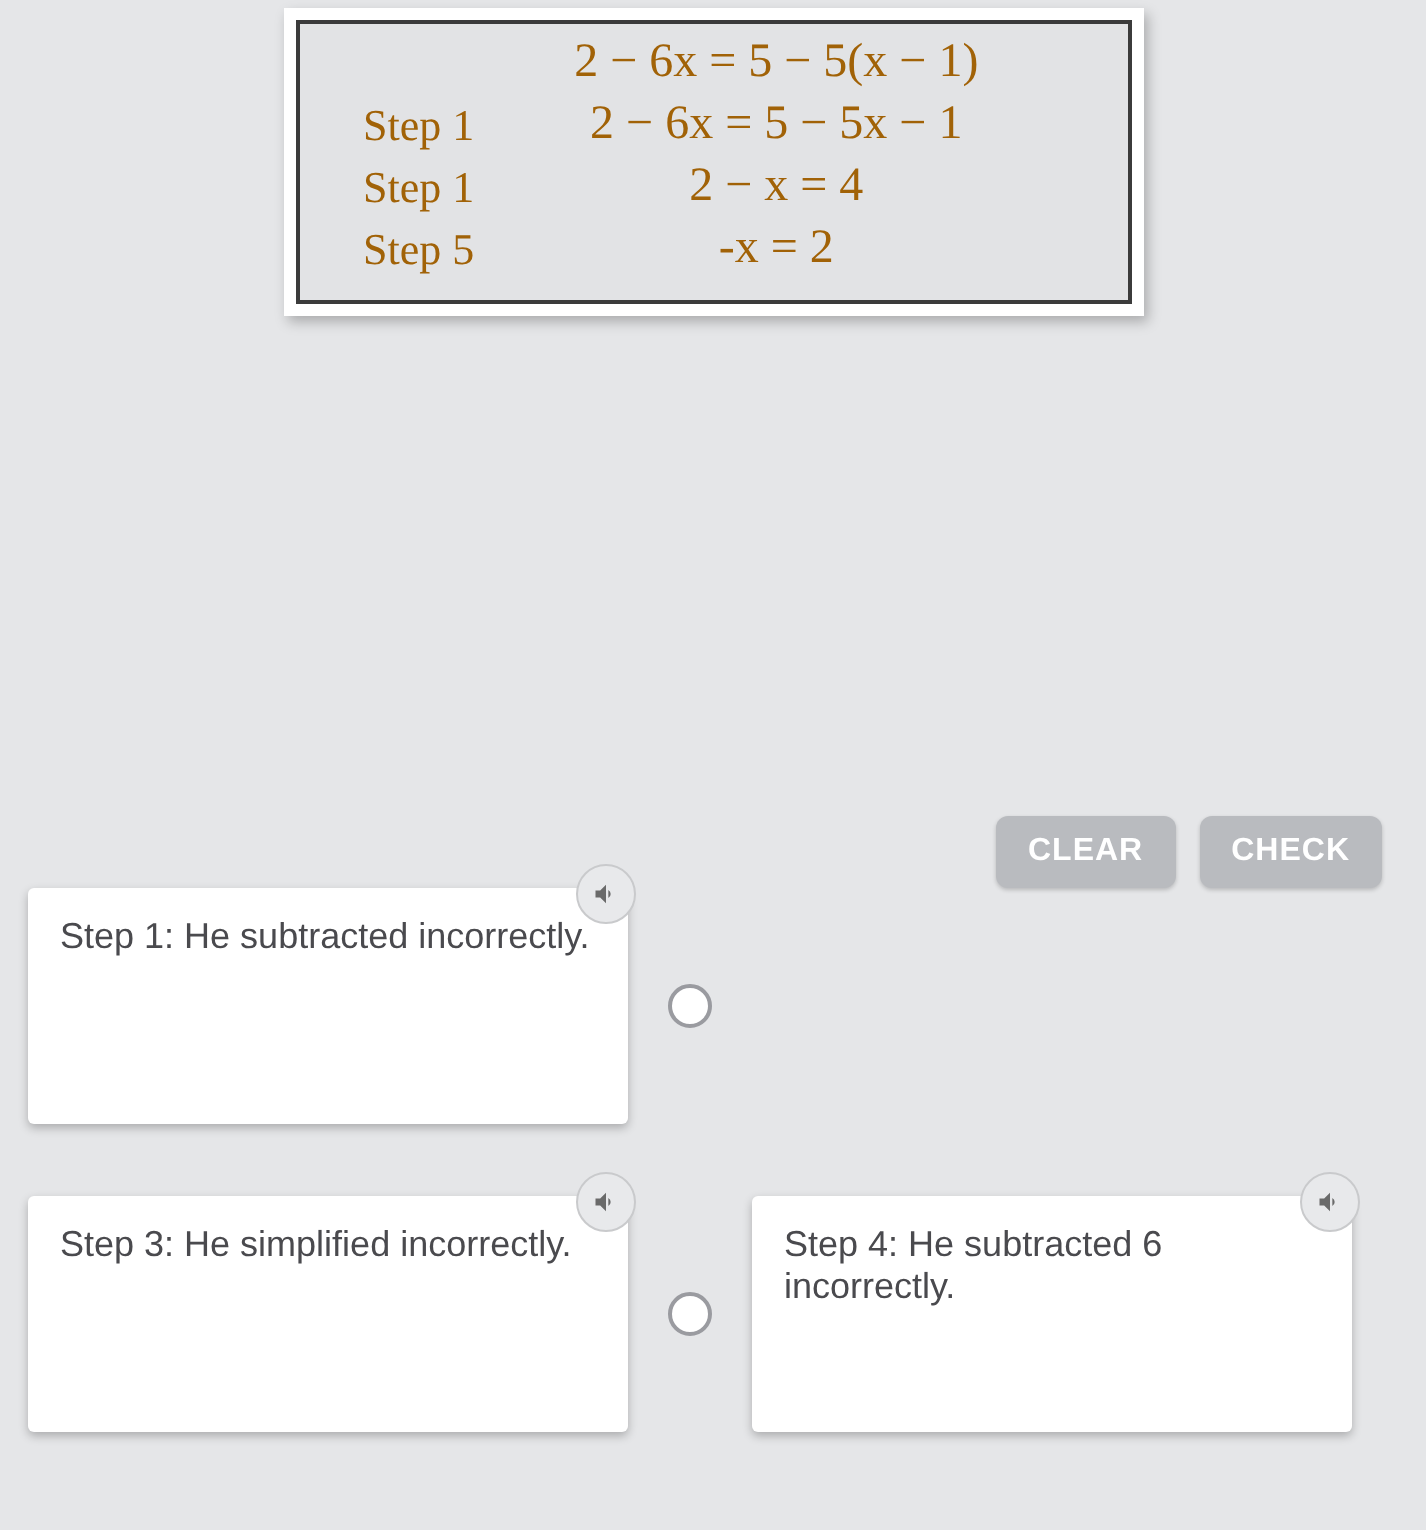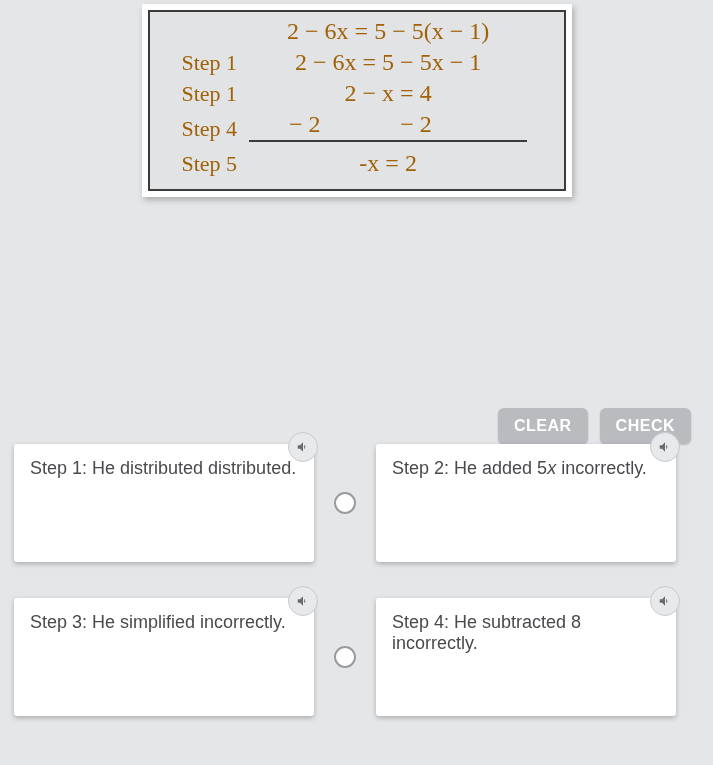--- a/index.html
+++ b/index.html
@@ -131,27 +131,20 @@
         </tr>
         <tr>
           <td class="step-label">Step 1</td>
           <td class="eq-col center">2 − 6x = 5 − 5x − 1</td>
         </tr>
         <tr>
           <td class="step-label">Step 1</td>
           <td class="eq-col center">2 − x = 4</td>
         </tr>
         <tr>
-          <td class="step-label">Step 4</td>
-          <td class="eq-col">
-            <span style="display:inline-block;width:40%;text-align:center;">− 2</span><span style="display:inline-block;width:40%;text-align:center;">− 2</span>
-            <div class="sep-line"></div>
-          </td>
-        </tr>
-        <tr>
           <td class="step-label">Step 5</td>
           <td class="eq-col center">-x = 2</td>
         </tr>
       </tbody>
         </table>
     </div>
   </div>
 </div>
 
 <div class="btn-row">
@@ -161,32 +154,24 @@
 
 <div class="choices">
 
   <div class="choice-row">
     <div class="card">
       <div class="speaker">
         <svg width="14" height="14" viewBox="0 0 24 24" fill="#6a6a6a">
             <path d="M3 9v6h4l5 5V4L7 9H3zm13 3a4 4 0 0 0-2-3.5v7A4 4 0 0 0 16 12z"></path>
           </svg>
       </div>
-      <span>Step 1: He distributed distributed.</span>
+      <span>Step 1: He subtracted incorrectly.</span>
     </div>
     <div class="radio-slot">
       <div class="radio"></div>
-    </div>
-    <div class="card">
-      <div class="speaker">
-        <svg width="14" height="14" viewBox="0 0 24 24" fill="#6a6a6a">
-            <path d="M3 9v6h4l5 5V4L7 9H3zm13 3a4 4 0 0 0-2-3.5v7A4 4 0 0 0 16 12z"></path>
-          </svg>
-      </div>
-      <span>Step 2: He added 5</span><span class="mi">x</span><span> incorrectly.</span>
     </div>
   </div>
 
   <div class="choice-row">
     <div class="card">
       <div class="speaker">
         <svg width="14" height="14" viewBox="0 0 24 24" fill="#6a6a6a">
             <path d="M3 9v6h4l5 5V4L7 9H3zm13 3a4 4 0 0 0-2-3.5v7A4 4 0 0 0 16 12z"></path>
           </svg>
       </div>
@@ -194,17 +179,17 @@
     </div>
     <div class="radio-slot">
       <div class="radio"></div>
     </div>
     <div class="card">
       <div class="speaker">
         <svg width="14" height="14" viewBox="0 0 24 24" fill="#6a6a6a">
             <path d="M3 9v6h4l5 5V4L7 9H3zm13 3a4 4 0 0 0-2-3.5v7A4 4 0 0 0 16 12z"></path>
           </svg>
       </div>
-      <span>Step 4: He subtracted 8 incorrectly.</span>
+      <span>Step 4: He subtracted 6 incorrectly.</span>
     </div>
   </div>
 
 </div>
 
 </body></html>

